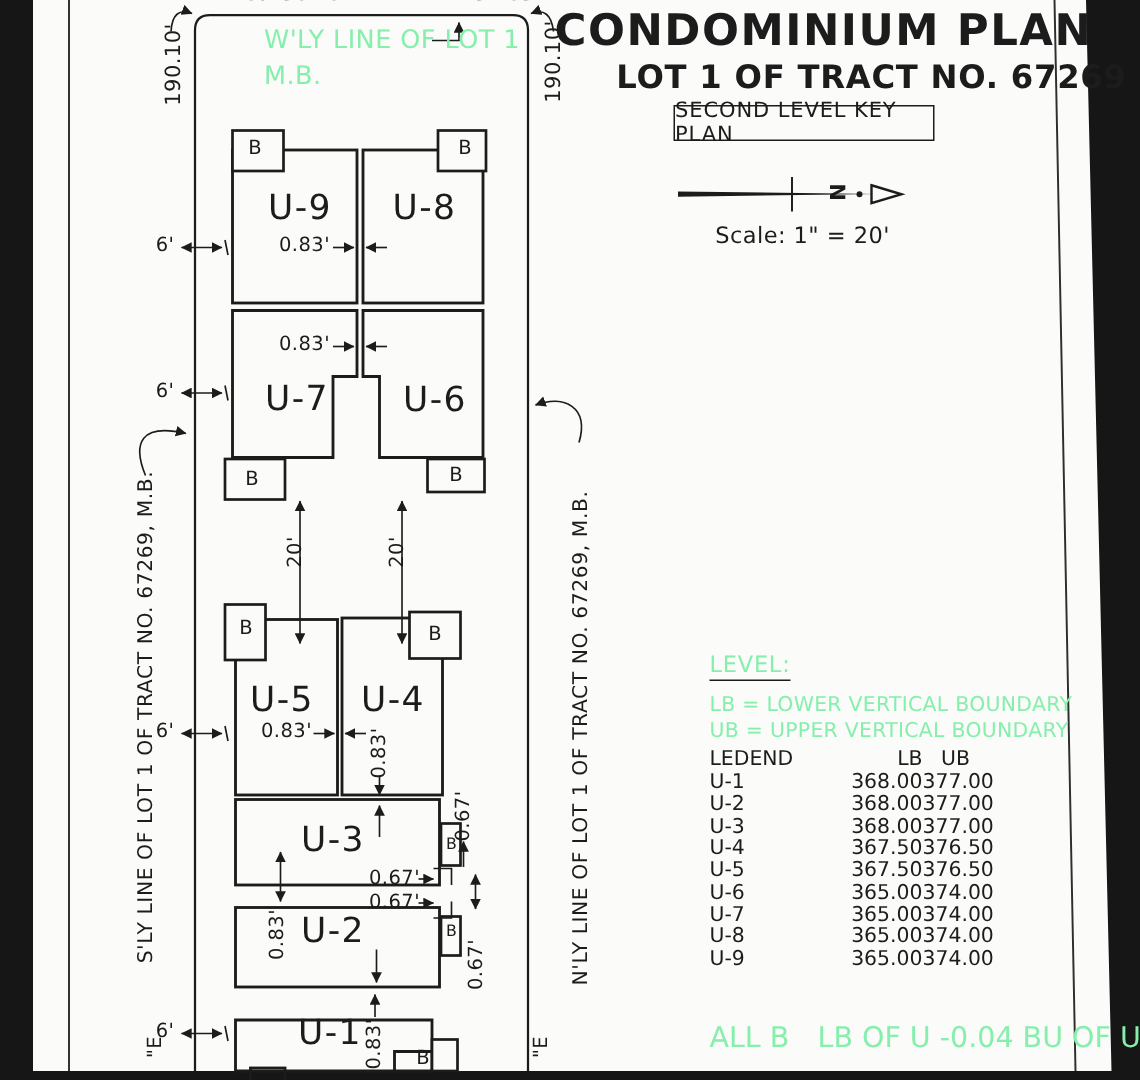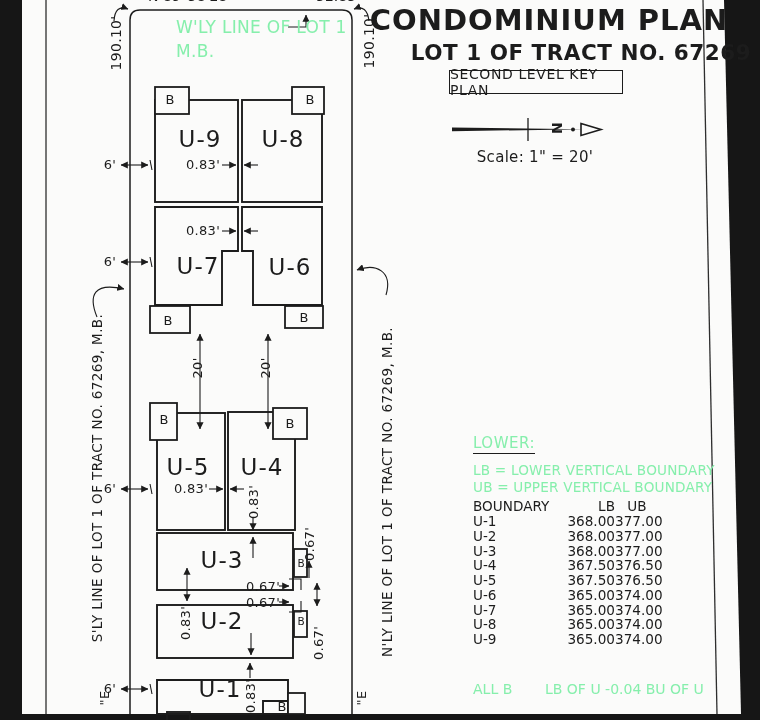--- a/index.html
+++ b/index.html
@@ -21,21 +21,21 @@
                border:1.6px solid #1c1c1c;display:flex;align-items:center;justify-content:center;}
   #keyplan-box span{font-size:14px;letter-spacing:.6px;font-weight:500;}
   #scale-lbl{font-size:15px;letter-spacing:.3px;}
   #legend-head{font-size:15px;letter-spacing:.5px;border-bottom:1.5px solid #1c1c1c;padding-bottom:1px;}
   .ldef{font-size:13.6px;letter-spacing:.2px;}
   #legend-table{position:absolute;left:473px;top:499px;}
   .lrow{display:flex;height:14.75px;align-items:center;font-size:13.6px;}
   .lc-el{width:92px;}
   .lc-lb{width:50px;text-align:right;}
   .lc-ub{width:44px;text-align:right;}
-  .lfoot{font-size:14px;}
+  .lfoot{font-size:19px;}
   .wly{font-size:17px;line-height:23.5px;letter-spacing:.3px;}
   .bline{font-size:13.5px;letter-spacing:.4px;}
   .n190{font-size:14px;letter-spacing:.3px;}
 </style>
 </head>
 <body>
 
 <div id="stage">
 
   <svg id="sheet" viewBox="0 0 760 720" xmlns="http://www.w3.org/2000/svg">
@@ -193,27 +193,27 @@
   <div class="c dim13" style="left:191px;top:488px;">0.83'</div>
   <div class="r dim13" style="left:253px;top:502px;">0.83'</div>
   <div class="r dim13" style="left:185px;top:623px;">0.83'</div>
   <div class="r dim13" style="left:250px;top:696px;">0.83'</div>
 
   <div class="c dim13" style="left:263px;top:586px;">0.67'</div>
   <div class="c dim13" style="left:263px;top:602px;">0.67'</div>
   <div class="r dim13" style="left:309px;top:544px;">0.67'</div>
   <div class="r dim13" style="left:318px;top:643px;">0.67'</div>
 
-  <div id="legend-head" class="t" style="left:473px;top:434px;">LOWER:</div>
+  <div id="legend-head" class="t" style="left:473px;top:434px;">LEVEL:</div>
   <div class="t ldef" style="left:473px;top:462px;text-align:center;">LB = LOWER VERTICAL BOUNDARY</div>
   <div class="t ldef" style="left:473px;top:479px;">UB = UPPER VERTICAL BOUNDARY</div>
 
   <div id="legend-table">
     <div class="lrow">
-      <span class="lc-el">BOUNDARY</span>
+      <span class="lc-el">LEDEND</span>
       <span class="lc-lb" style="">LB</span>
       <span class="lc-ub" style="text-align:center;">UB</span>
     </div>
     <div class="lrow">
       <span class="lc-el">U-1</span>
       <span class="lc-lb">368.00</span>
       <span class="lc-ub">377.00</span>
     </div>
     <div class="lrow">
       <span class="lc-el">U-2</span>

